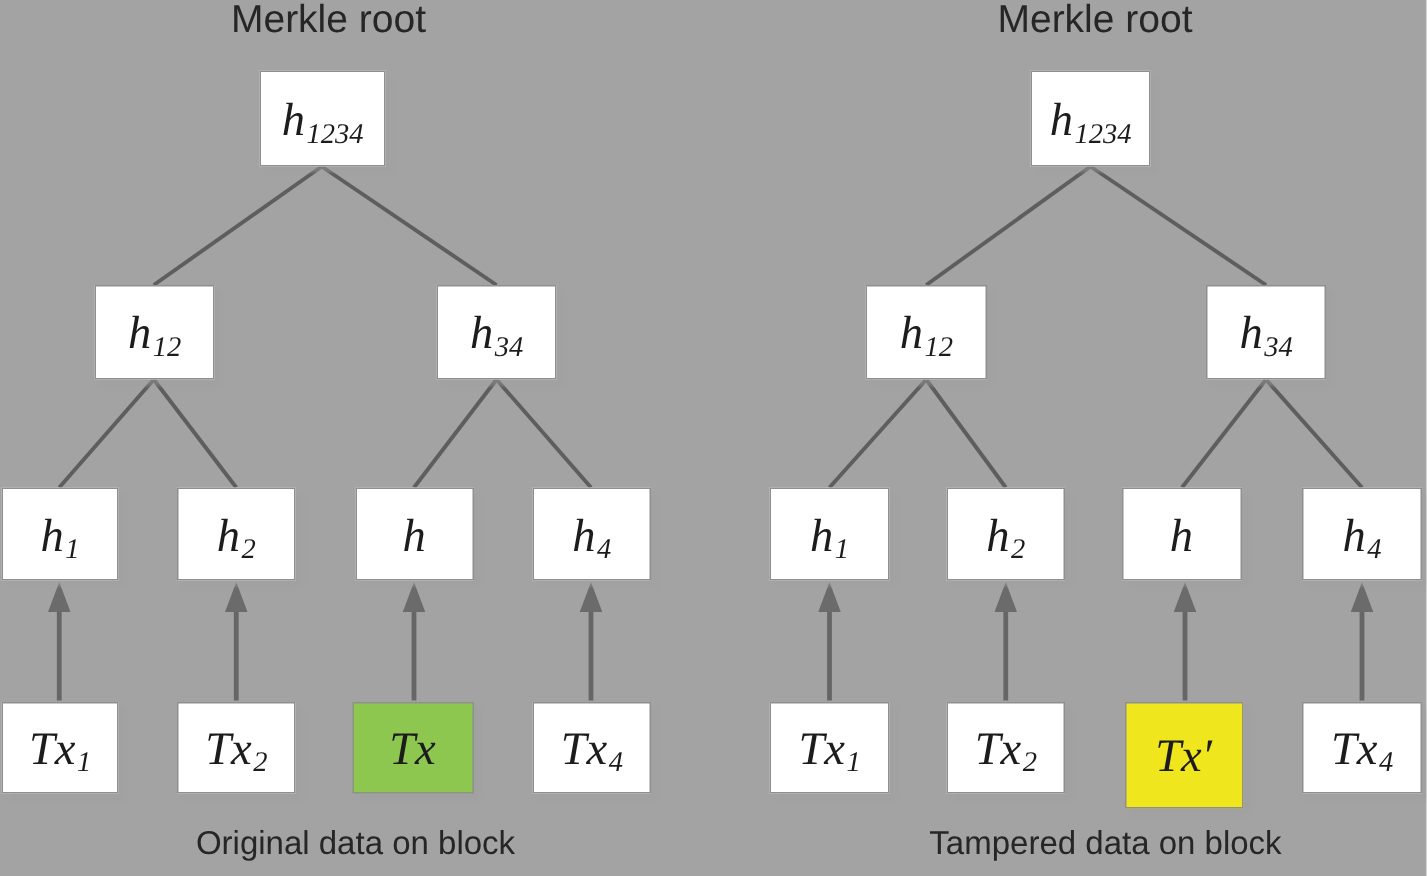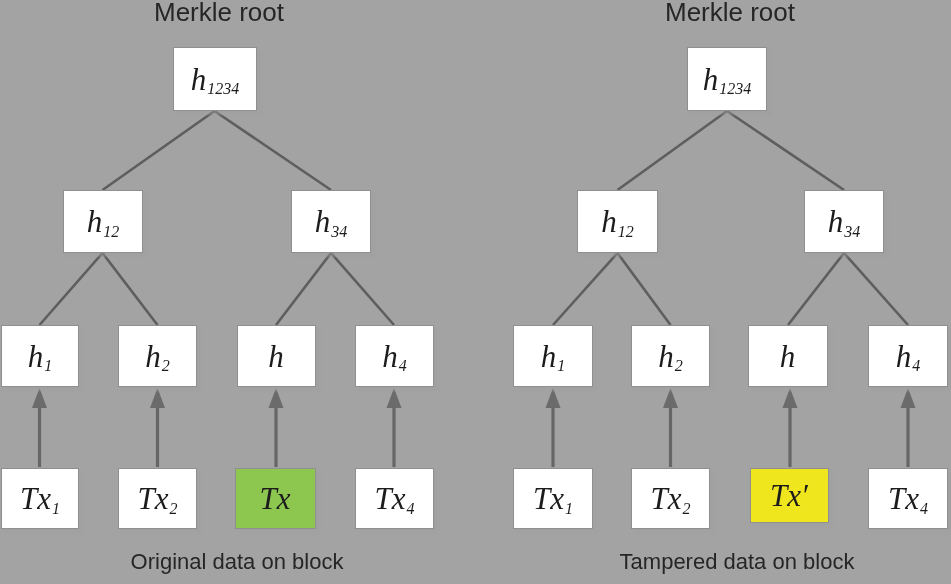--- a/index.html
+++ b/index.html
@@ -29,21 +29,21 @@
     position:absolute;
     background:#ffffff;
     border:1px solid #8f8f8f;
     box-shadow:4px 4px 2px rgba(160,160,160,0.45);
     display:flex;align-items:center;justify-content:center;
     font-family:"Liberation Serif","DejaVu Serif",serif;
     font-style:italic;color:#1c1c1c;
     box-sizing:border-box;
   }
   .nb{font-size:31px;line-height:1;}
-  .ns{font-size:16px;line-height:1;position:relative;top:10px;margin-left:1px;font-style:italic;}
+  .ns{font-size:19px;line-height:1;position:relative;top:10px;margin-left:1px;font-style:italic;}
   
   .L-root{left:173px;top:47px;width:84px;height:64px;}
   .L-h12 {left:63px; top:190px;width:80px;height:63px;}
   .L-h34 {left:291px;top:190px;width:80px;height:63px;}
   .L-h1  {left:1px;  top:325px;width:78px;height:62px;}
   .L-h2  {left:118px;top:325px;width:79px;height:62px;}
   .L-h   {left:237px;top:325px;width:79px;height:62px;}
   .L-h4  {left:355px;top:325px;width:79px;height:62px;}
   .L-tx1 {left:1px;  top:468px;width:78px;height:61px;}
   .L-tx2 {left:118px;top:468px;width:79px;height:61px;}
@@ -52,21 +52,21 @@
   
   .R-root{left:687px;top:47px;width:80px;height:64px;}
   .R-h12 {left:577px;top:190px;width:81px;height:63px;}
   .R-h34 {left:804px;top:190px;width:80px;height:63px;}
   .R-h1  {left:513px;top:325px;width:80px;height:62px;}
   .R-h2  {left:631px;top:325px;width:79px;height:62px;}
   .R-h   {left:748px;top:325px;width:80px;height:62px;}
   .R-h4  {left:868px;top:325px;width:80px;height:62px;}
   .R-tx1 {left:513px;top:468px;width:80px;height:61px;}
   .R-tx2 {left:631px;top:468px;width:79px;height:61px;}
-  .R-tx  {left:750px;top:468px;width:79px;height:55px;}
+  .R-tx  {left:750px;top:468px;width:79px;height:71px;}
   .R-tx4 {left:868px;top:468px;width:80px;height:61px;}
 </style>
 </head>
 <body>
 
 <div class="stage">
 
   <svg class="lines" width="951" height="584" viewBox="0 0 951 584">
     <g stroke="#5e5e5e" stroke-width="2.6">
       <line x1="214.5" y1="111" x2="102.5" y2="190"></line>

